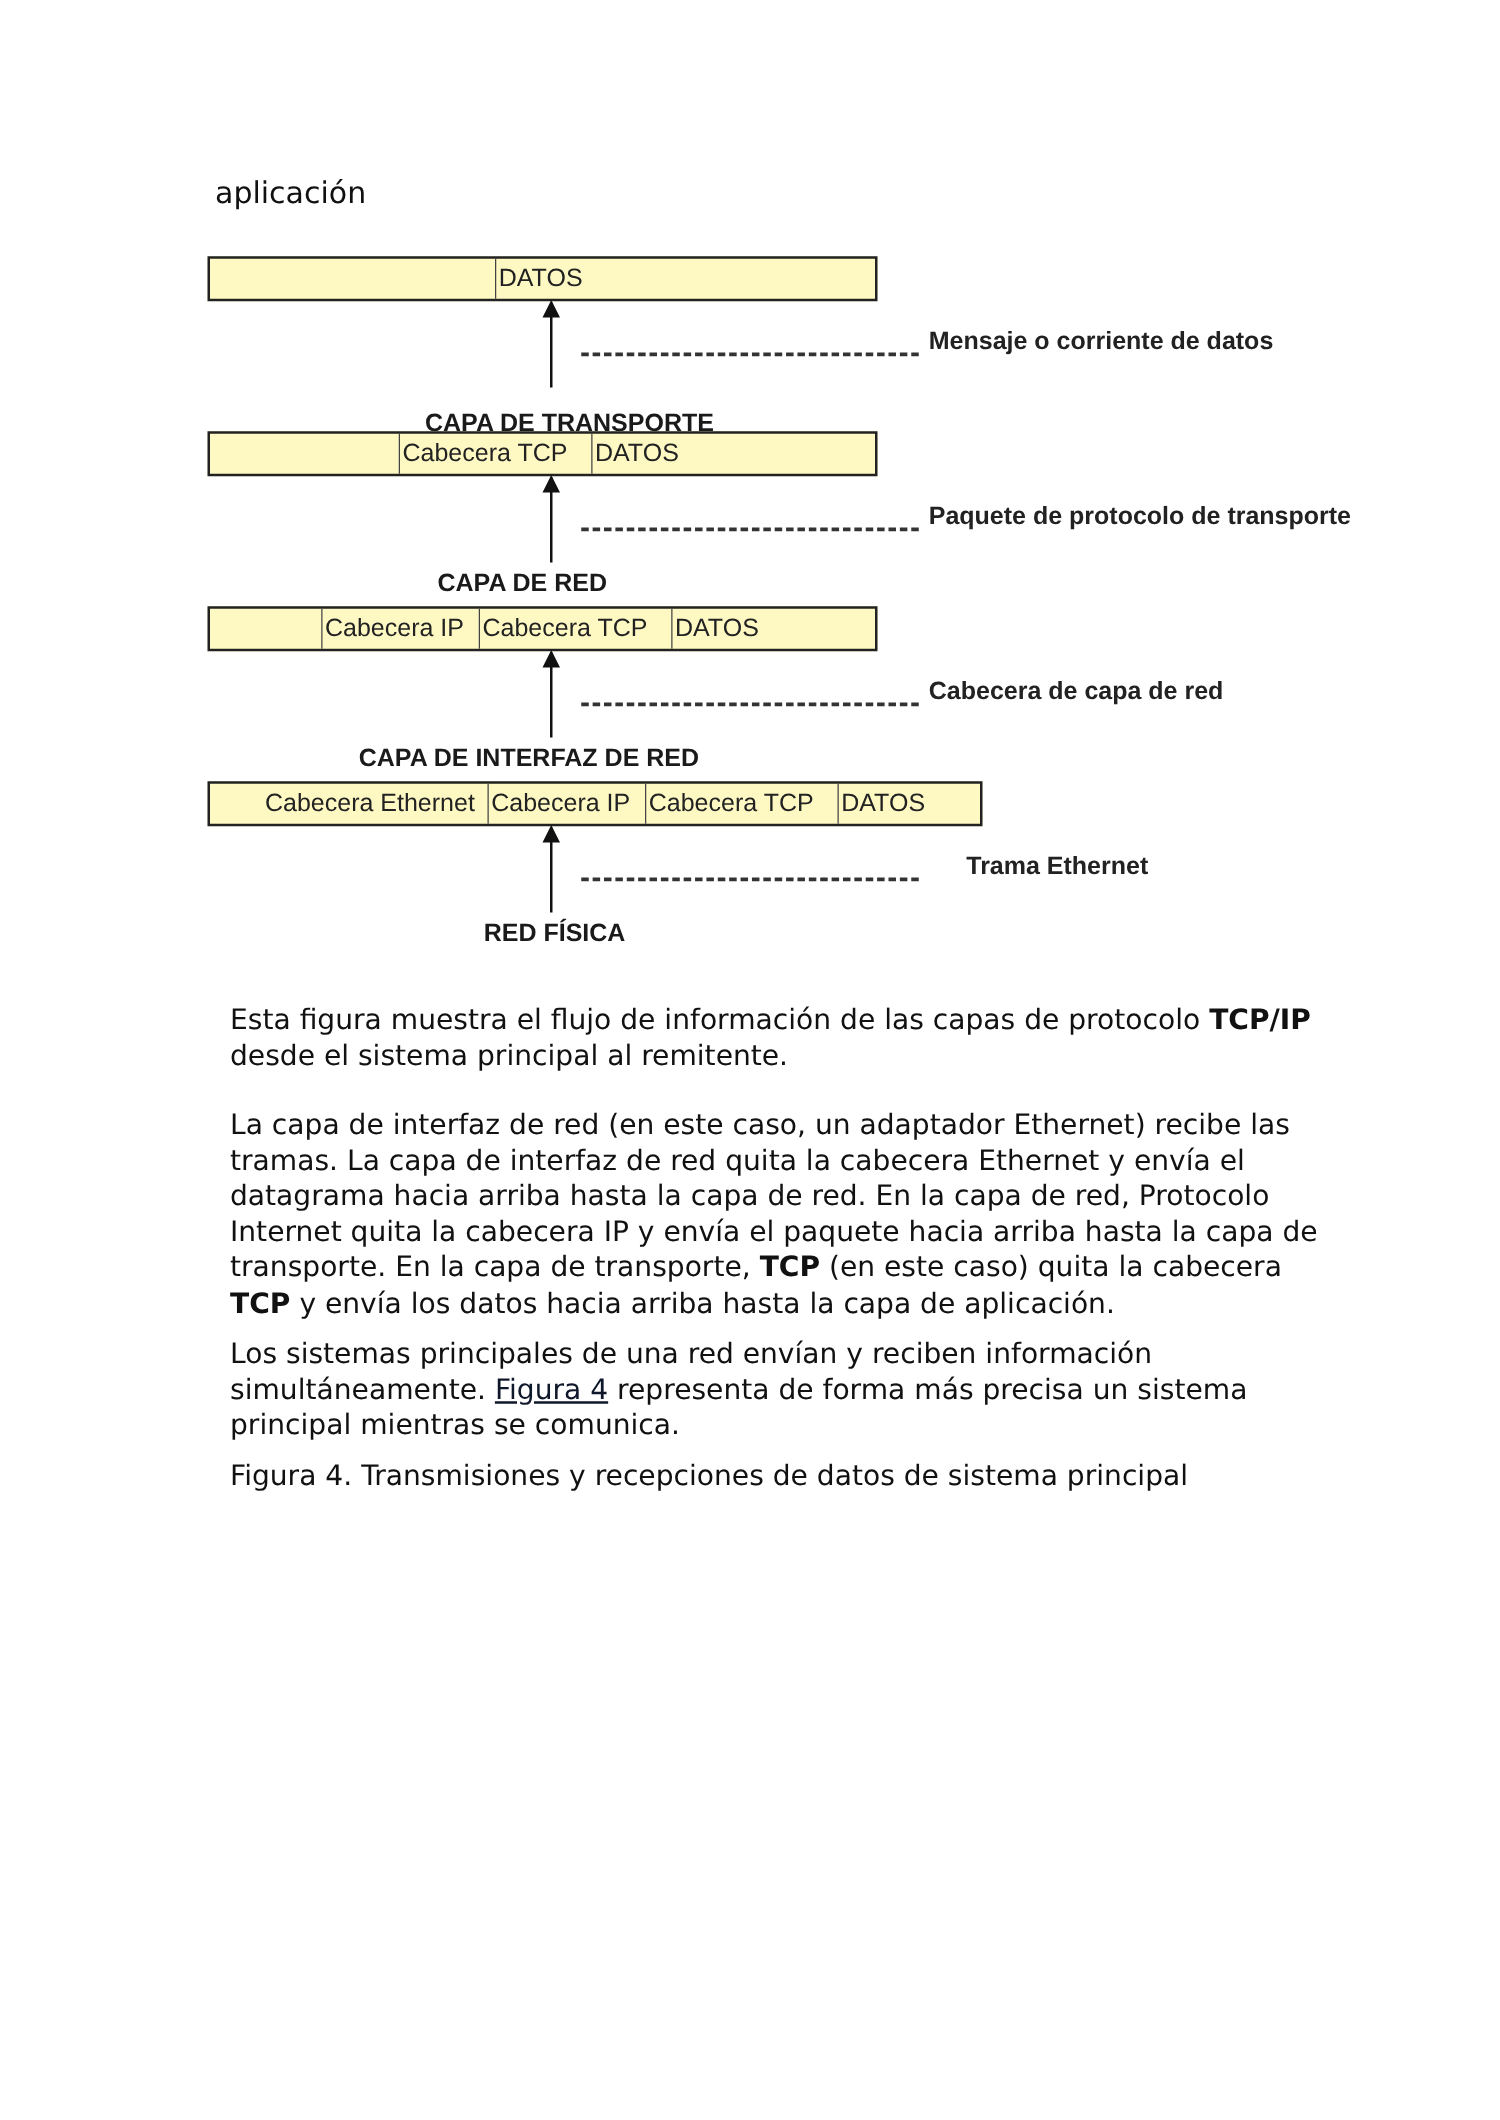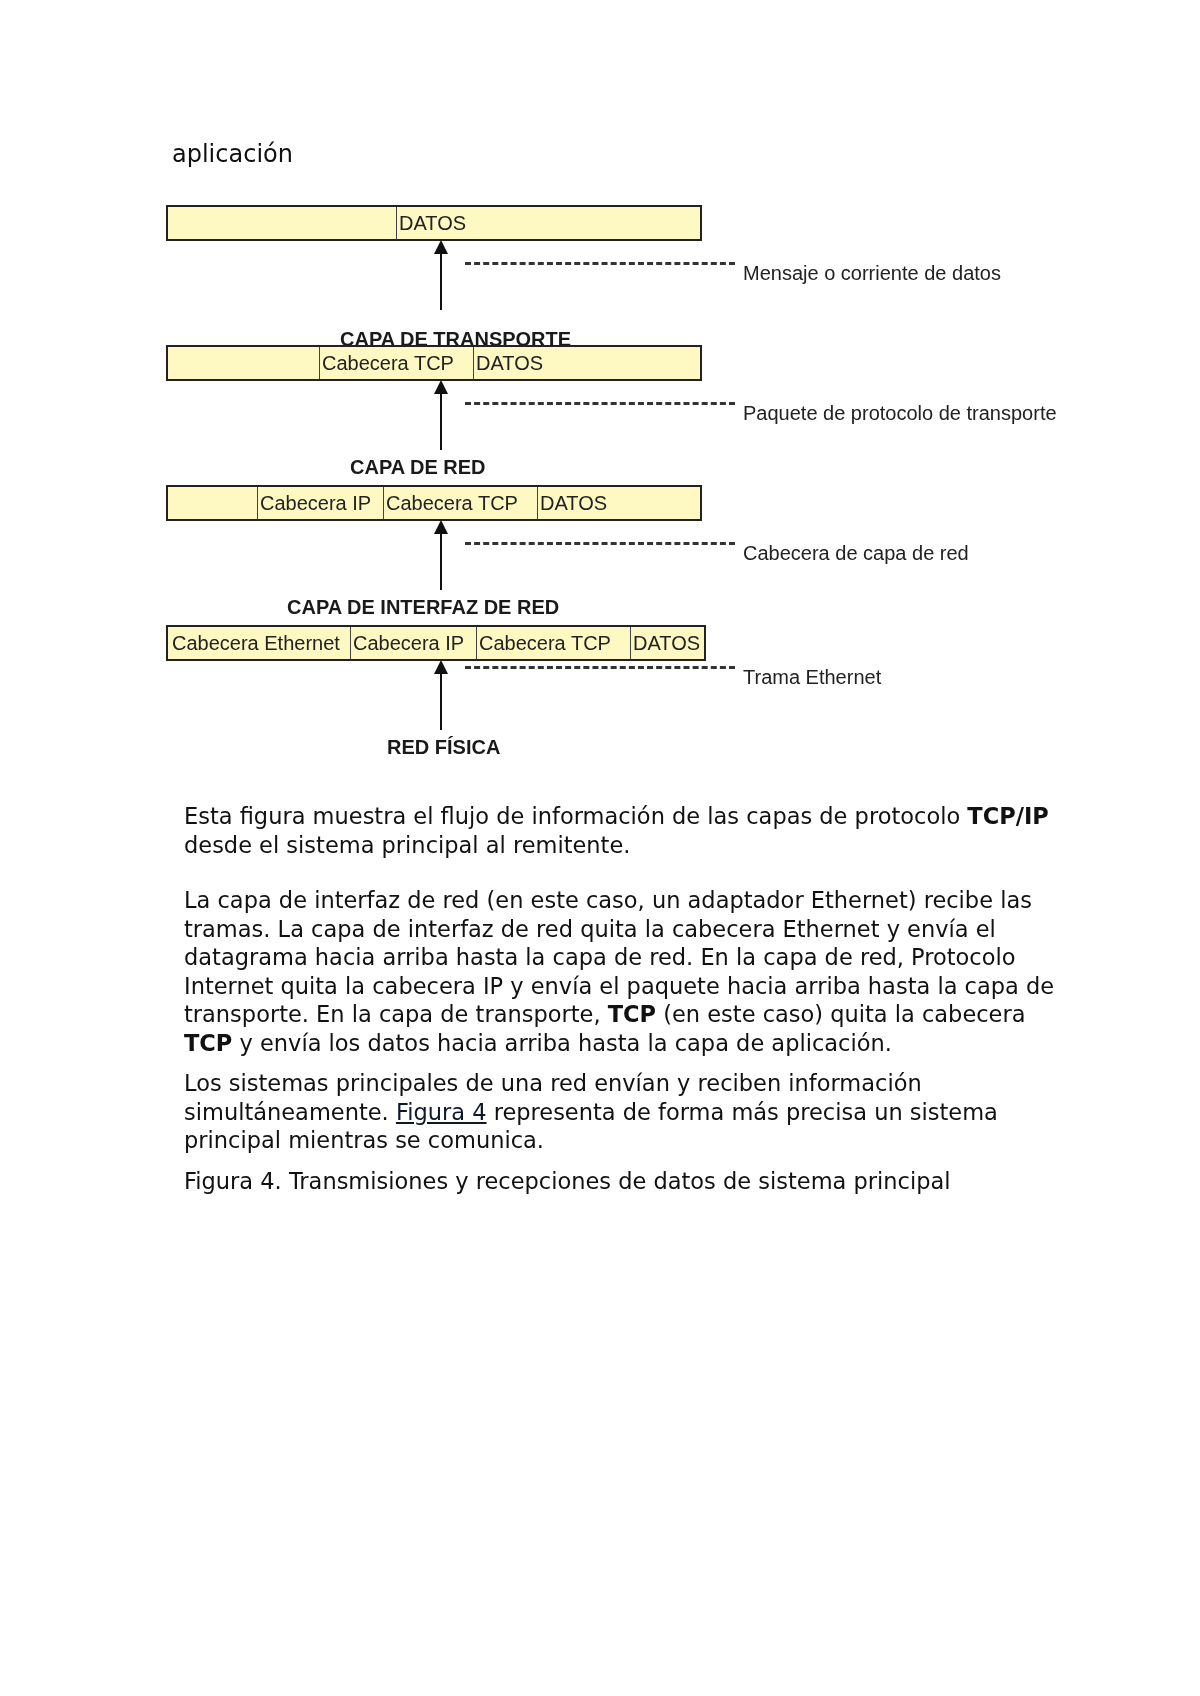--- a/index.html
+++ b/index.html
@@ -5,21 +5,21 @@
     html, body { margin: 0; padding: 0; background: #ffffff; }
     body { width: 1200px; height: 1696px; position: relative; overflow: hidden; font-family: "DejaVu Sans", sans-serif; color: #111; }
     .page-word { position: absolute; left: 172px; top: 140px; font-size: 24px; text-align: center; }
     .diagram { position: absolute; left: 160px; top: 185px; width: 960px; height: 600px; }
     .layer-title { position: absolute; font-family: "Liberation Sans", sans-serif; font-weight: bold; font-size: 20px; color: #1a1a1a; white-space: nowrap; }
     .frame { position: absolute; left: 6px; height: 36px; border: 2px solid #222; box-sizing: border-box; display: flex; justify-content: center; background: #fef9c3; }
     .cell { height: 100%; border-left: 1.5px solid #444; box-sizing: border-box; font-family: "Liberation Sans", sans-serif; font-size: 20px; color: #222; display: flex; align-items: center; padding-left: 2px; white-space: nowrap; overflow: hidden; }
     .cell.first { border-left: none; }
     .arrow { position: absolute; left: 280px; width: 2px; background: #111; }
     .arrow::before { content: ""; position: absolute; left: -6px; top: -2px; border-left: 7px solid transparent; border-right: 7px solid transparent; border-bottom: 14px solid #111; }
-    .dash-label { position: absolute; left: 305px; display: flex; align-items: flex-start; white-space: nowrap; }
+    .dash-label { position: absolute; left: 305px; display: flex; align-items: flex-end; white-space: nowrap; font-weight: bold; }
     .dashes { width: 270px; border-top: 3px dashed #333; margin-right: 8px; }
     .dash-text { font-family: "Liberation Sans", sans-serif; font-size: 20px; color: #222; }
     .text-block { position: absolute; left: 172px; width: 900px; font-size: 22.5px; line-height: 28.5px; }
     .text-block p { margin: 12px; }
     b { font-weight: bold; }
     a.link { color: #0f172a; text-decoration: underline; }
   </style>
 </head>
 <body>
 
@@ -54,28 +54,28 @@
     <div class="cell" style="width:154px;">Cabecera TCP</div>
     <div class="cell" style="width:74px;">DATOS</div>
   </div>
   <div class="arrow" style="top:337px; height:68px;"></div>
   <div class="dash-label" style="top:357px;">
     <span class="dashes"></span>
     <span class="dash-text">Cabecera de capa de red</span>
   </div>
 
   <div class="layer-title" style="left:127px; top:411px;">CAPA DE INTERFAZ DE RED</div>
-  <div class="frame" style="top:440px; width:540px;">
+  <div class="frame" style="top:440px; width:620px;">
     <div class="cell first" style="width:180px;">Cabecera Ethernet</div>
     <div class="cell" style="width:126px;">Cabecera IP</div>
     <div class="cell" style="width:154px;">Cabecera TCP</div>
     <div class="cell" style="width:72px;">DATOS</div>
   </div>
   <div class="arrow" style="top:477px; height:68px;"></div>
-  <div class="dash-label" style="top:481px;">
+  <div class="dash-label" style="top:497px;gap:30px;">
     <span class="dashes"></span>
     <span class="dash-text">Trama Ethernet</span>
   </div>
 
   <div class="layer-title" style="left:227px; top:551px;">RED FÍSICA</div>
 </div>
 
 <div class="text-block" style="top:790px;">
   <p><span>Esta figura muestra el flujo de información de las capas de protocolo </span><b>TCP/IP</b><span> desde el sistema principal al remitente.</span></p>
 </div>

